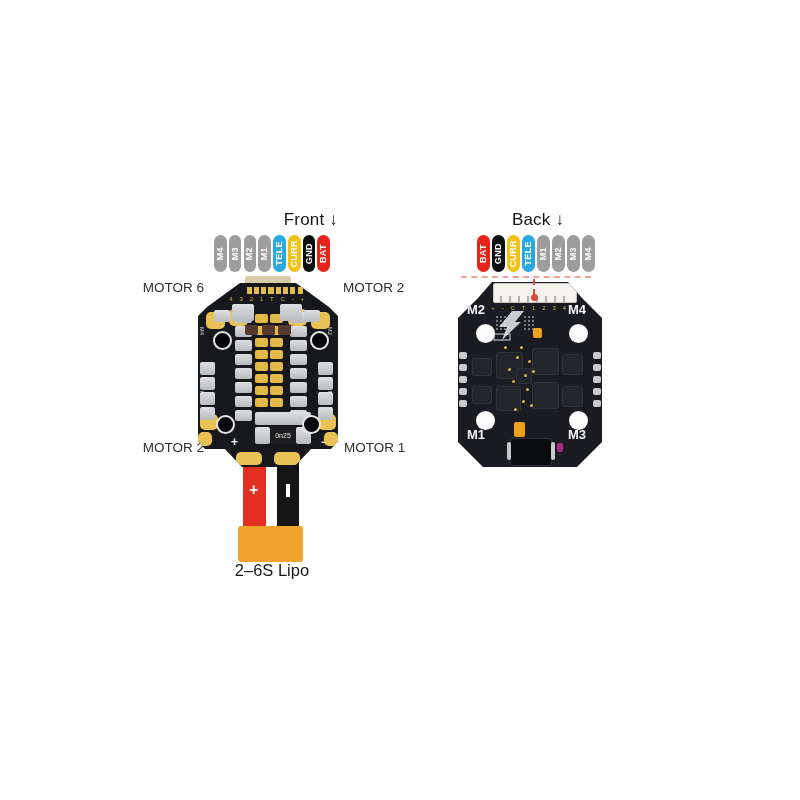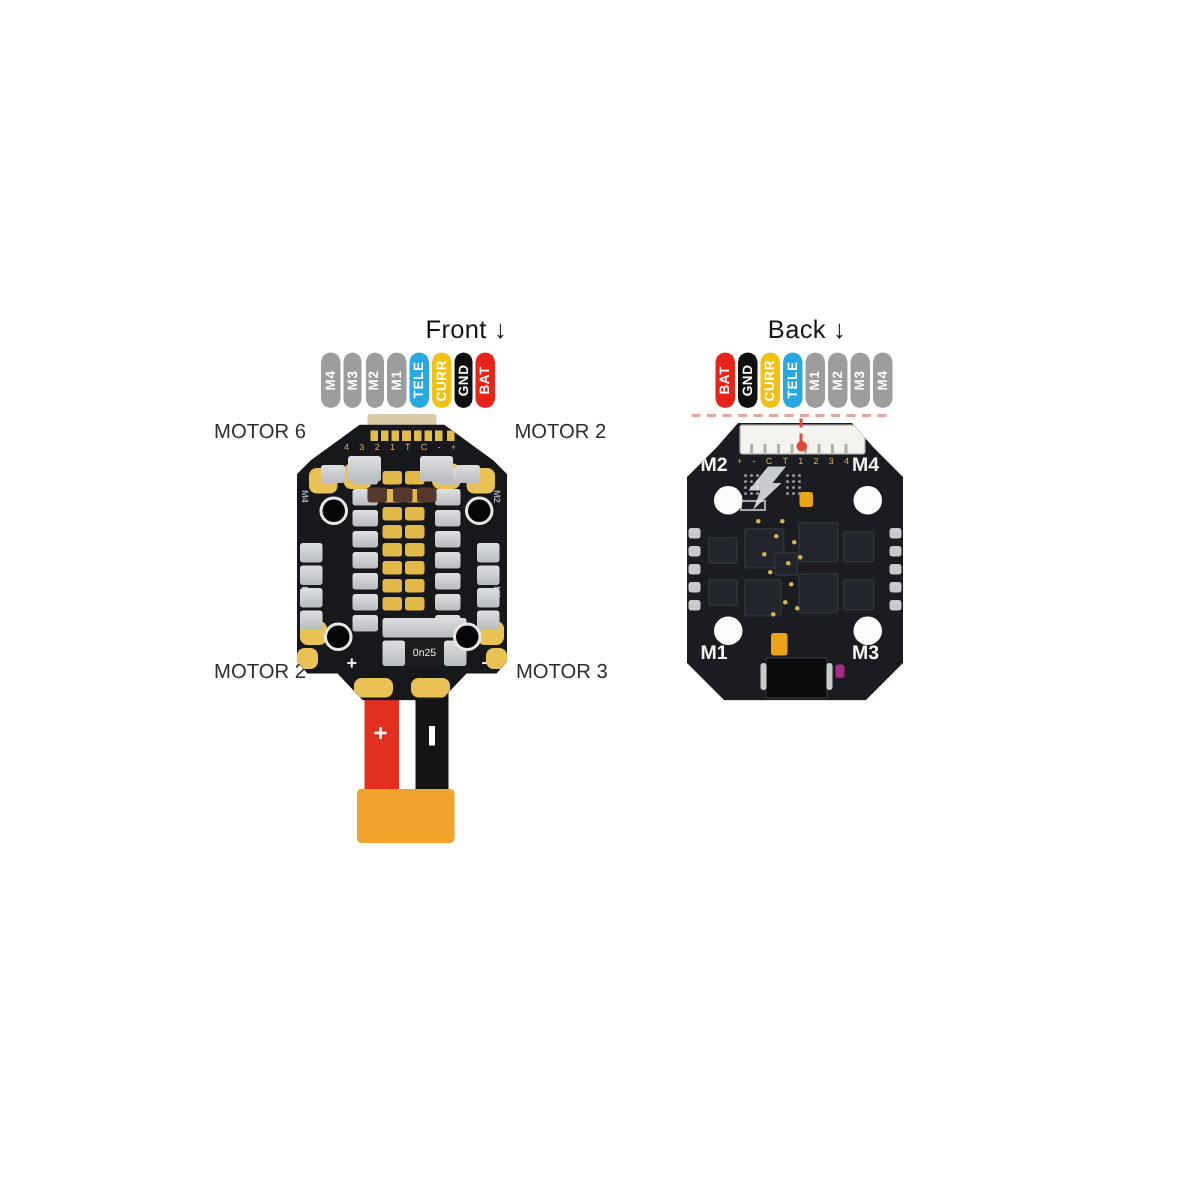--- a/index.html
+++ b/index.html
@@ -73,27 +73,28 @@
         <span class="pill-text">GND</span>
       </div>
       <div class="pill" style="left: 317.46px; top: 235px; width: 12.7px; height: 37px; background: rgb(232, 35, 26);">
         <span class="pill-text">BAT</span>
       </div>
     </div>
 
   <div class="motor-label" style="left:138px;top:280px;width:66px;text-align:right;">MOTOR 6</div>
   <div class="motor-label" style="left:343px;top:280px;">MOTOR 2</div>
   <div class="motor-label" style="left:138px;top:440px;width:66px;text-align:right;">MOTOR 2</div>
-  <div class="motor-label" style="left:344px;top:440px;">MOTOR 3</div>
+  <div class="motor-label" style="left:344px;top:440px;">MOTOR 1</div>
 
   <div class="wire" style="left:243px;top:459px;width:23px;height:69px;background:#e23020;"></div>
   <div class="abs" style="left:249px;top:481px;z-index:2;color:#fff;font-size:16px;font-weight:bold;">+</div>
   <div class="wire" style="left:277px;top:459px;width:22px;height:69px;background:#141414;"></div>
   <div class="abs" style="left:286px;top:484px;width:4px;height:13px;background:#fff;z-index:2;"></div>
   <div class="abs" style="left:238px;top:526px;width:65px;height:36px;background:#f0a42d;border-radius:3px;z-index:1;"></div>
+  <div class="batt-label" style="left:196px;top:561px;width:152px;">2–6S Lipo</div>
 
   <div class="board" style="left:198px;top:276px;width:140px;height:191px;z-index:2;">
     <div class="abs" style="left:47px;top:0;width:46px;height:10px;background:#d8cba6;border-radius:2px;"></div>
     <div class="fboard-shape" id="front-board-shape">
       <div class="silk" style="left:0;top:20px;width:140px;text-align:center;">4 3 2 1 T C - +</div>
       <div class="edge-silk" style="left:0px;top:52px;">M4</div>
       <div class="edge-silk" style="left:128px;top:52px;">M2</div>
       <div class="edge-silk" style="left:0px;top:116px;">M3</div>
       <div class="edge-silk" style="left:128px;top:116px;">M1</div>
       <div class="pm-silk" style="left:33px;top:159px;">+</div>

